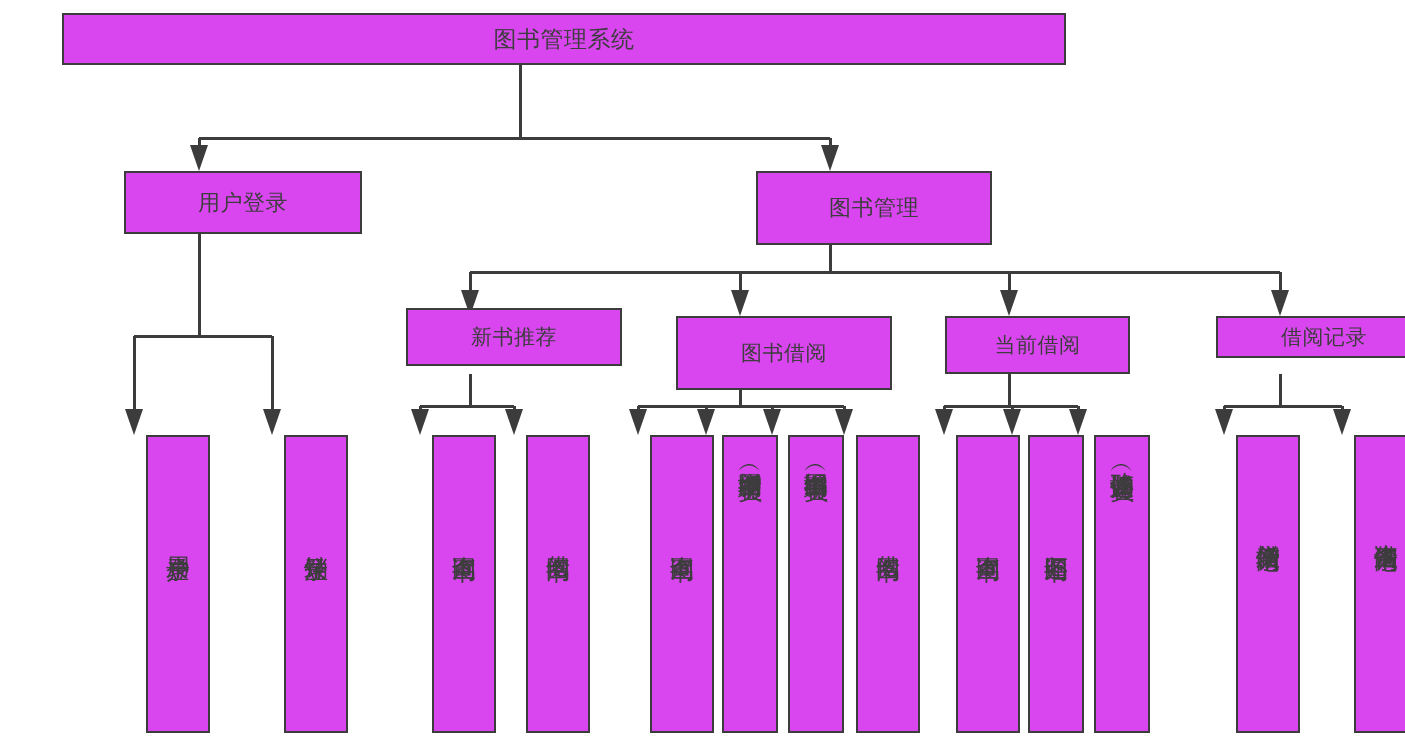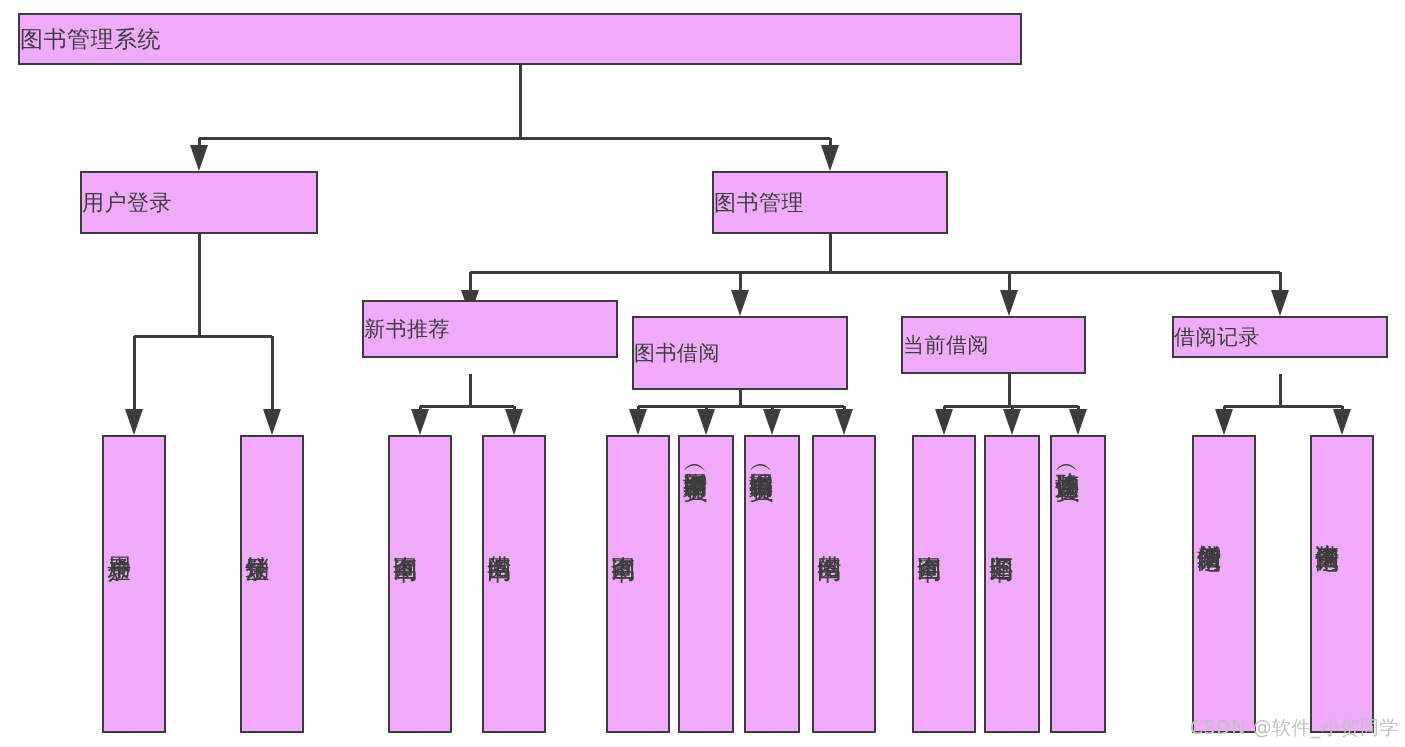--- a/index.html
+++ b/index.html
@@ -20,27 +20,28 @@
   #edges {
     position: absolute;
     left: 0;
     top: 0;
     width: 1405px;
     height: 747px;
   }
   .node {
     position: absolute;
     box-sizing: border-box;
-    background: #f0abfc;
+    background: #d946ef;
     border: 2px solid #3c3c3c;
     display: flex;
     align-items: center;
-    justify-content: flex-start;
+    justify-content: center;
     color: #3d3d3d;
     z-index: 2;
+    margin-left: 44px;
   }
   .node .label {
     line-height: 1.05;
     white-space: nowrap;
     letter-spacing: 0.5px;
   }
   .node.root .label { font-size: 23px; }
   .node.lvl2 .label { font-size: 22px; }
   .node.lvl3 .label { font-size: 21px; }
   .node.leaf {
@@ -133,24 +134,24 @@
       <line x1="1342" y1="406" x2="1342" y2="411" stroke="#3c3c3c" stroke-width="3" shape-rendering="crispEdges"></line>
       <polygon points="1333,409 1351,409 1342,435" fill="#3c3c3c"></polygon>
     </svg>
   <div id="nodes">
       <div class="node root" id="node-root" style="left: 18px; top: 13px; width: 1004px; height: 52px;">
         <span class="label">图书管理系统</span>
       </div>
       <div class="node lvl2" id="node-login" style="left: 80px; top: 171px; width: 238px; height: 63px;">
         <span class="label">用户登录</span>
       </div>
-      <div class="node lvl2" id="node-bookmgr" style="left: 712px; top: 171px; width: 236px; height: 63px;">
+      <div class="node lvl2" id="node-bookmgr" style="left: 712px; top: 171px; width: 236px; height: 74px;">
         <span class="label">图书管理</span>
       </div>
-      <div class="node lvl3" id="node-newrec" style="left: 362px; top: 300px; width: 256px; height: 58px;">
+      <div class="node lvl3" id="node-newrec" style="left: 362px; top: 308px; width: 216px; height: 58px;">
         <span class="label">新书推荐</span>
       </div>
       <div class="node lvl3" id="node-borrow" style="left: 632px; top: 316px; width: 216px; height: 74px;">
         <span class="label">图书借阅</span>
       </div>
       <div class="node lvl3" id="node-current" style="left: 901px; top: 316px; width: 185px; height: 58px;">
         <span class="label">当前借阅</span>
       </div>
       <div class="node lvl3" id="node-records" style="left: 1172px; top: 316px; width: 216px; height: 42px;">
         <span class="label">借阅记录</span>
@@ -188,14 +189,13 @@
       <div class="node leaf tall" id="node-leaf11" style="left: 1050px; top: 435px; width: 56px; height: 298px;">
         <span class="label">确认归还（管理员）</span>
       </div>
       <div class="node leaf mid" id="node-leaf12" style="left: 1192px; top: 435px; width: 64px; height: 298px;">
         <span class="label">新增借阅记录</span>
       </div>
       <div class="node leaf mid" id="node-leaf13" style="left: 1310px; top: 435px; width: 64px; height: 298px;">
         <span class="label">查询借阅记录</span>
       </div>
     </div>
-  <div id="watermark">CSDN @软件_小贺同学</div>
 </div>
 
 </body></html>

